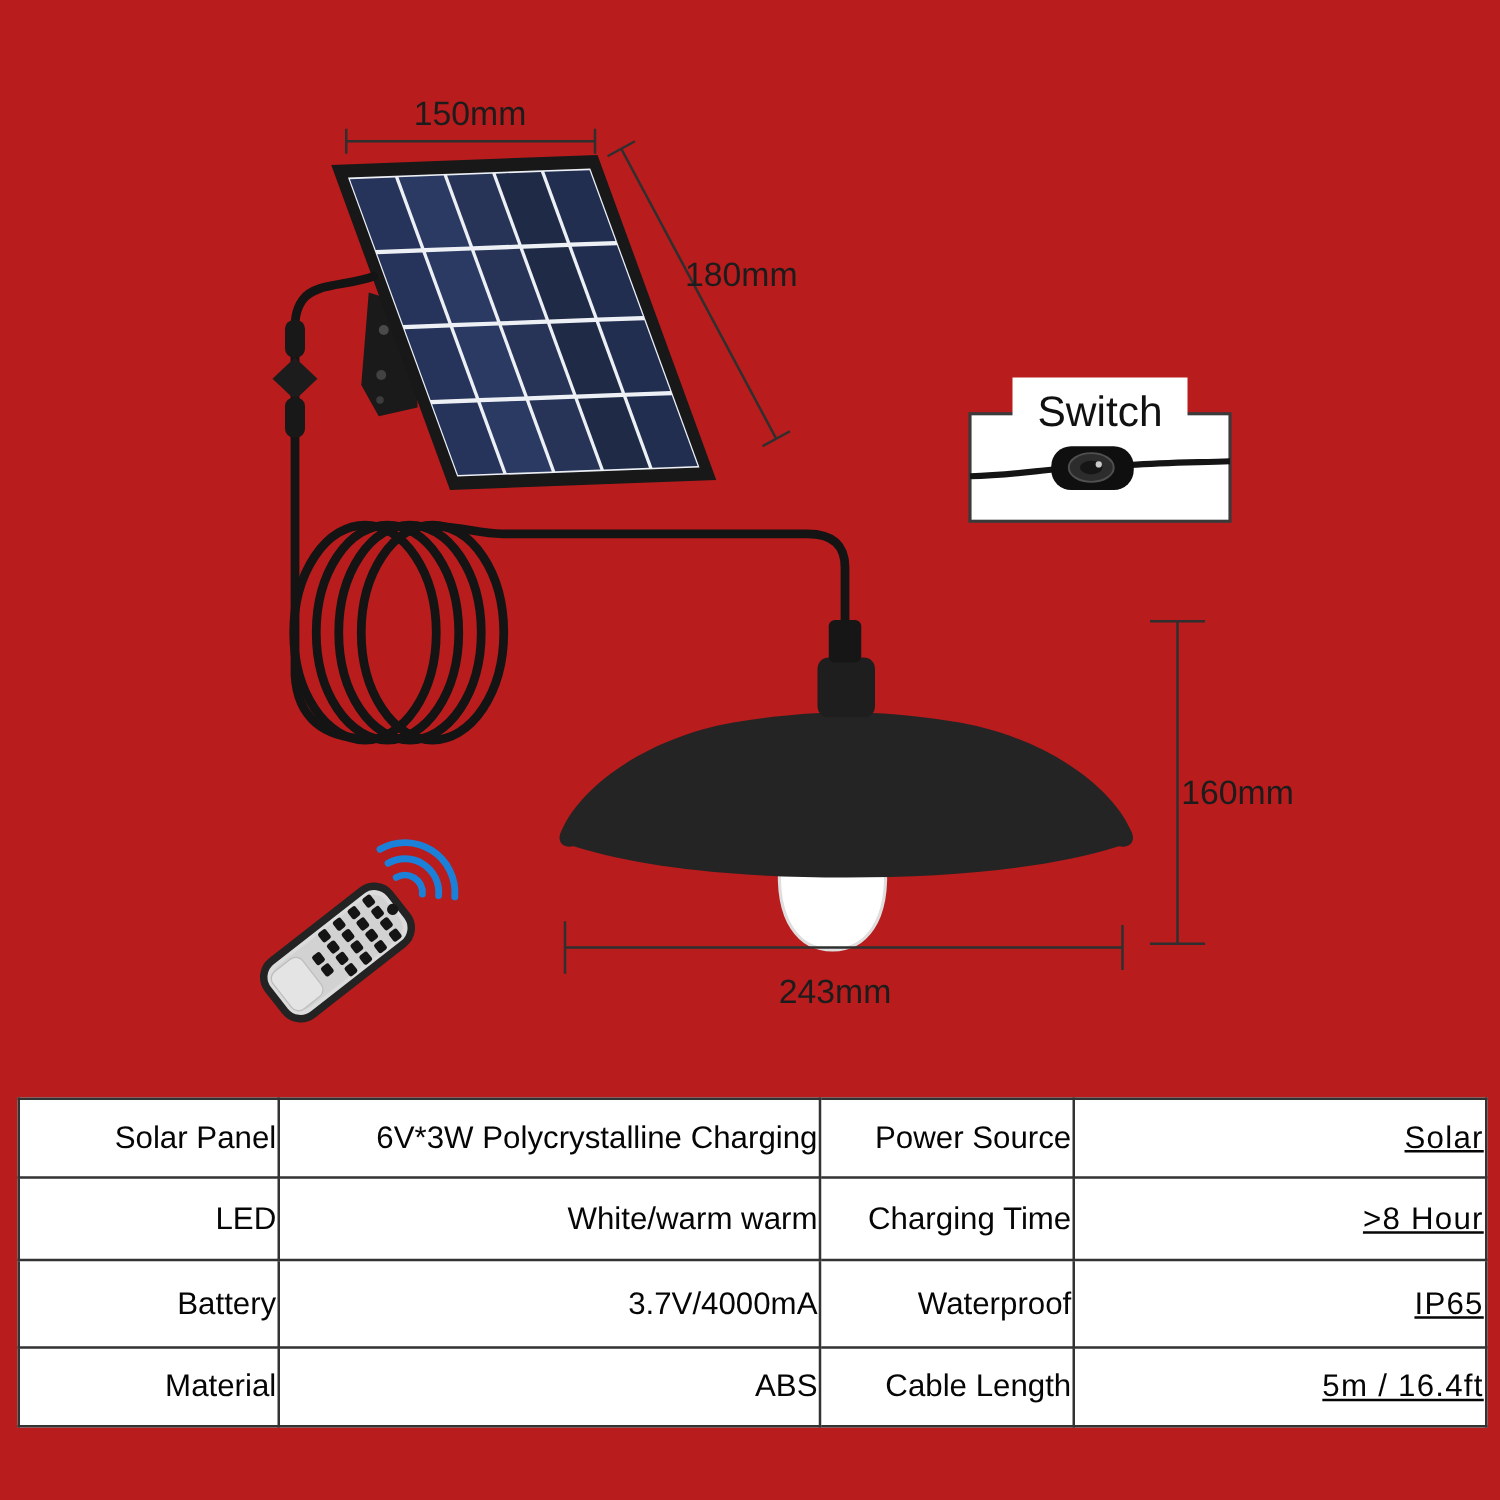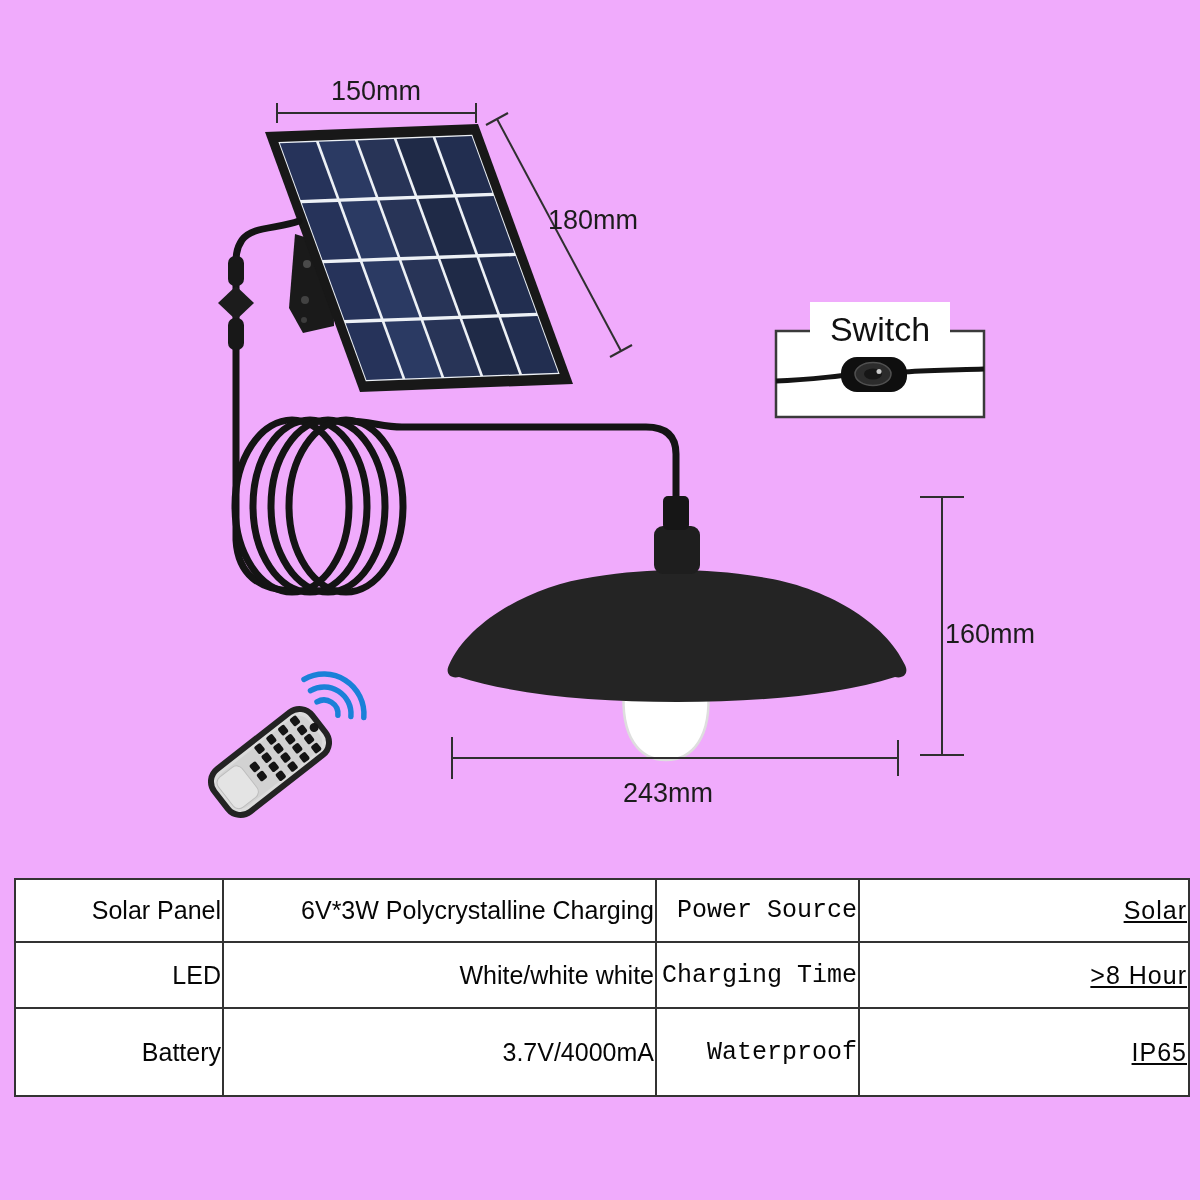--- a/index.html
+++ b/index.html
@@ -1,40 +1,40 @@
 <!DOCTYPE html>
 <html><head>
 <meta charset="utf-8">
 <style>
   html,body{margin:0;padding:0;background:#fff;}
   .stage{
-    position:relative;width:1200px;height:1200px;background:#f0abfc;overflow:hidden;
+    position:relative;width:1200px;height:1200px;background:#b91c1c;overflow:hidden;
     font-family:"Liberation Sans","DejaVu Sans",sans-serif;
   }
   svg text{
     font-family:"Liberation Sans","DejaVu Sans",sans-serif;
     fill:#1c1c1c;
   }
   .dim-label{font-size:27px;font-weight:500;}
   .switch-label{font-size:34px;fill:#111;}
   table.spec{
     position:absolute;left:14px;top:878px;width:1174px;
     border-collapse:collapse;table-layout:fixed;
     background:#fff;
   }
   table.spec td{
     border:2px solid #333;
     color:#060606;font-size:25px;
     vertical-align:middle;white-space:nowrap;overflow:hidden;text-align:right;
   }
   td.c1{text-align:center;}
   td.c2{text-align:left;padding-left:10px;}
-  td.c3{text-align:center;font-size:31px;font-family:Liberation Mono, monospace;}
+  td.c3{text-align:center;font-size:31px;}
   td.c4{text-align:left;padding-left:24px;font-size:35px;letter-spacing:1px;text-decoration:underline;}
-  tr.r1{height:63px;} tr.r2{height:66px;margin-left:16px;} tr.r3{height:88px;} tr.r4{height:63px;}
+  tr.r1{height:63px;} tr.r2{height:66px;margin-left:16px;} tr.r3{height:70px;} tr.r4{height:63px;}
 </style>
 </head>
 <body>
 
 <div class="stage">
 
   <svg width="1200" height="878" viewBox="0 0 1200 878">
 
     <g>
       <polygon points="295,234 333,246 334,326 303,333 289,308" fill="#1a1a1a"></polygon>
@@ -177,25 +177,31 @@
     </colgroup>
     <tbody>
       <tr class="r1">
         <td class="c1">Solar Panel</td>
         <td class="c2">6V*3W Polycrystalline Charging</td>
         <td class="c3">Power Source</td>
         <td class="c4">Solar</td>
       </tr>
       <tr class="r2">
         <td class="c1">LED</td>
-        <td class="c2">White/white white</td>
+        <td class="c2">White/warm warm</td>
         <td class="c3">Charging Time</td>
         <td class="c4">&gt;8 Hour</td>
       </tr>
       <tr class="r3">
         <td class="c1">Battery</td>
         <td class="c2">3.7V/4000mA</td>
         <td class="c3">Waterproof</td>
         <td class="c4">IP65</td>
       </tr>
+      <tr class="r4">
+        <td class="c1">Material</td>
+        <td class="c2">ABS</td>
+        <td class="c3">Cable Length</td>
+        <td class="c4">5m / 16.4ft</td>
+      </tr>
     </tbody>
   </table>
 </div>
 
 </body></html>

